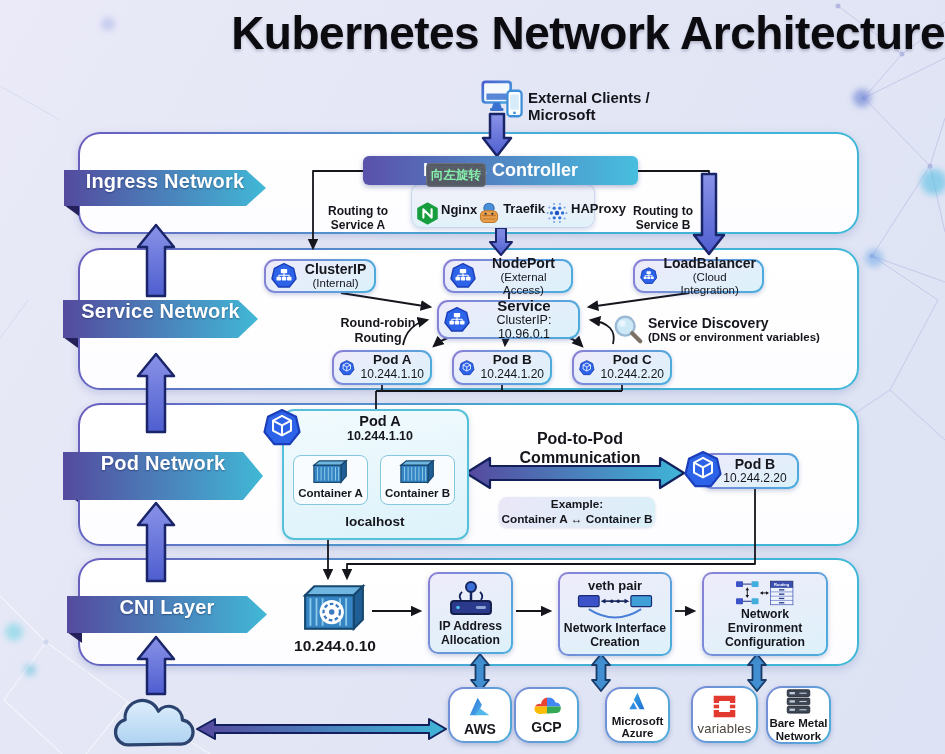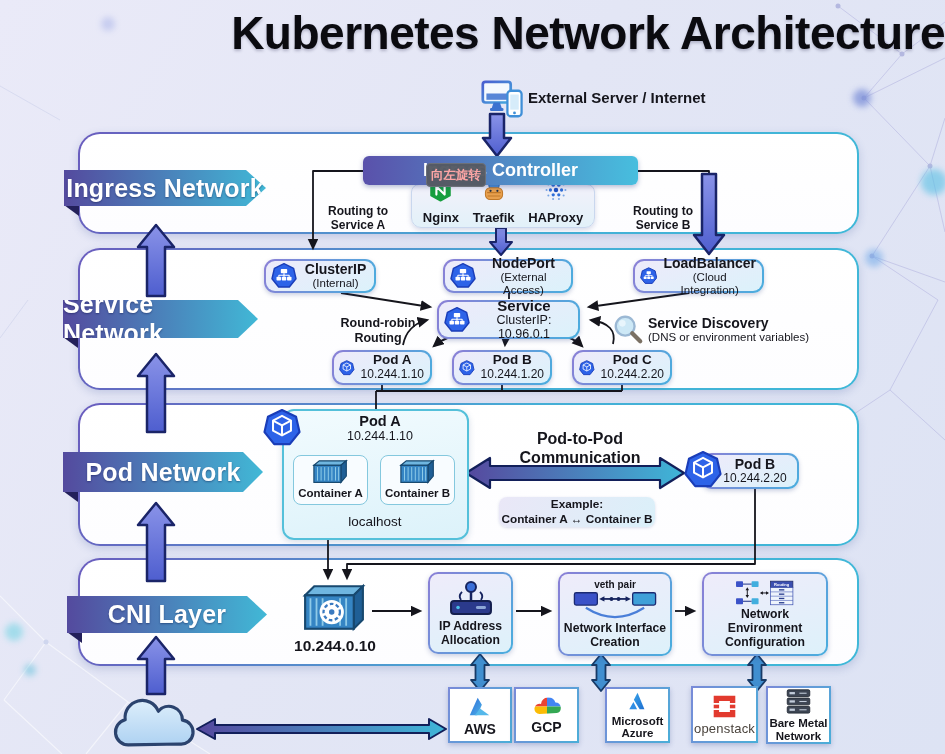--- a/index.html
+++ b/index.html
@@ -16,57 +16,57 @@
     font-size:46px;font-weight:bold;letter-spacing:-.5px;color:#0b0b10;
     text-shadow:0 2px 3px rgba(30,30,70,.25);
   }
   .band{
     position:absolute;z-index:1;border:2.5px solid transparent;border-radius:22px;
     background-image:linear-gradient(#ffffff,#fdfdff),linear-gradient(110deg,#6a5cbe,#45aed6 55%,#3fb8d8);
     background-origin:border-box;background-clip:padding-box,border-box;
     box-shadow:0 3px 9px rgba(70,90,160,.22);
   }
   .banner{
-    position:absolute;z-index:4;display:flex;align-items:center;justify-content:center;
-    color:#fff;font-weight:bold;font-size:25px;letter-spacing:.2px;
+    position:absolute;z-index:4;display:flex;justify-content:center;
+    color:#fff;font-weight:bold;font-size:20px;letter-spacing:.2px;
     background:linear-gradient(90deg,#544a9e,#41b8d6);
     clip-path:polygon(0 0,calc(100% - 20px) 0,100% 50%,calc(100% - 20px) 100%,0 100%);
     text-shadow:0 1px 2px rgba(12,22,72,.45);
   }
   .fold{position:absolute;z-index:3;width:15px;height:11px;background:#23205a;
     clip-path:polygon(0 0,100% 0,100% 100%);}
   .lbl{position:absolute;z-index:3;font-weight:bold;text-align:center;line-height:1.16;white-space:pre-line;color:#15151c}
-  .lbl.normal{font-weight:normal}
+  .lbl.normal{font-weight:bold}
   .chip{
     position:absolute;z-index:3;display:flex;align-items:center;gap:6px;
     padding:2px 6px 2px 5px;border:2px solid transparent;border-radius:11px;
     background-image:linear-gradient(160deg,#eeeafa,#dbf2fb),linear-gradient(120deg,#8b7fd6,#49aede);
     background-origin:border-box;background-clip:padding-box,border-box;
     box-shadow:0 2px 4px rgba(50,70,140,.25);box-sizing:border-box;
   }
   .chip .txt{flex:1;text-align:center;line-height:1.1}
   .chip .t{font-weight:bold;font-size:14px;display:block}
   .chip .s{font-size:11.5px;display:block}
   .ctlbar{
     position:absolute;z-index:4;display:flex;align-items:center;justify-content:center;
     background:linear-gradient(90deg,#5a51ab,#47bede);border-radius:6px;
     color:#fff;font-weight:bold;font-size:18px;box-shadow:0 2px 5px rgba(40,60,130,.35);
   }
   .tooltip{
     position:absolute;z-index:6;display:flex;align-items:center;justify-content:center;
     background:rgba(86,90,99,.97);border:1px solid #6c7078;border-radius:4px;
-    color:#fca5a5;font-weight:bold;font-size:12.5px;font-family:Liberation Serif, serif;
+    color:#86efac;font-weight:bold;font-size:12.5px;font-family:Liberation Serif, serif;
   }
   .ctlbox{
     position:absolute;z-index:3;display:flex;align-items:flex-end;justify-content:space-around;
     background:linear-gradient(180deg,#f2f1fa,#e2f1f9);
     border:1px solid #c9d7ee;border-radius:8px 8px 10px 10px;
     box-shadow:0 2px 5px rgba(50,70,140,.2);padding:4px 4px 2px;box-sizing:border-box;
   }
-  .ctl{display:flex;flex-direction:column;align-items:center;gap:8px}
+  .ctl{display:flex;flex-direction:row;align-items:flex-start;gap:2px}
   .ctl .n{font-size:13px;font-weight:bold}
   .podbox{
     position:absolute;z-index:3;border:2px solid #54c0da;border-radius:12px;
     background:linear-gradient(170deg,#f2fbfe,#dcf2fa);box-shadow:0 2px 6px rgba(50,90,140,.2);
   }
   .cbox{
     position:absolute;z-index:3;display:flex;flex-direction:column;align-items:center;justify-content:flex-start;
     border:1.5px solid #84c8de;border-radius:8px;background:#f8fcff;gap:1px;padding-top:3px;box-sizing:border-box;
   }
   .cbox .n{font-size:11.5px;font-weight:bold}
@@ -78,21 +78,21 @@
   .stepbox{
     position:absolute;z-index:3;display:flex;flex-direction:column;align-items:center;justify-content:space-between;
     border:2px solid transparent;border-radius:10px;
     background-image:linear-gradient(165deg,#efecfa,#ddf1fa),linear-gradient(120deg,#8b7fd6,#49aede);
     background-origin:border-box;background-clip:padding-box,border-box;
     box-shadow:0 2px 5px rgba(50,70,140,.25);padding:5px 2px;box-sizing:border-box;
   }
   .stepbox .n{font-size:12.2px;font-weight:bold;text-align:center;line-height:1.15;white-space:pre-line}
   .pbox{
     position:absolute;z-index:3;display:flex;flex-direction:column;align-items:center;justify-content:center;gap:2px;
-    border:2px solid transparent;border-radius:0;
+    border:2px solid transparent;border-radius:16px;
     background-image:linear-gradient(#ffffff,#ffffff),linear-gradient(120deg,#7a8ad8,#4aaed8);
     background-origin:border-box;background-clip:padding-box,border-box;
     box-shadow:0 2px 5px rgba(50,70,140,.28);box-sizing:border-box;
   }
   .pbox .n{font-size:14px;font-weight:bold;text-align:center;line-height:1.05;white-space:pre-line}
   .pbox .n.small{font-size:11.5px}
   .pbox .n.os{font-size:13px;font-weight:normal;color:#4a433c;letter-spacing:.2px}
   .icon{z-index:4}
 </style>
 </head>
@@ -241,21 +241,21 @@
     <rect x="2" y="2" width="31" height="23" rx="3" fill="#f4f9fe" stroke="url(#gIcoStroke)" stroke-width="3"></rect>
     <rect x="6" y="15" width="23" height="7" fill="#3b72d0" opacity=".85"></rect>
     <path d="M14 25 L12 31 H23 L21 25 Z" fill="#3b72d0"></path>
     <rect x="10" y="31" width="15" height="3.5" rx="1.5" fill="#3b72d0"></rect>
   </svg>
   <svg class="icon" style="position:absolute;left:506px;top:89px" width="17" height="29" viewBox="0 0 18 30">
     <rect x="1.5" y="1.5" width="15" height="27" rx="3.5" fill="#fff" stroke="#3f8fd8" stroke-width="2.4"></rect>
     <rect x="4.5" y="5.5" width="9" height="16" fill="#d6ecfa"></rect>
     <circle cx="9" cy="25" r="1.5" fill="#3f8fd8"></circle>
   </svg>
-  <div class="lbl" style="left:528px;top:89px;width:190px;text-align:left;font-size:15px">External Server / Internet</div>
+  <div class="lbl" style="left:528px;top:89px;width:190px;text-align:left;font-size:15px">External Clients / Microsoft</div>
 
   <div class="banner" style="left:64px;top:170px;width:202px;height:36px">
     <span>Ingress Network</span>
   </div>
   <div class="fold" style="left:64px;top:205px"></div>
 
   <div class="ctlbar" style="left:363px;top:156px;width:275px;height:29px">
     <span>Ingress Controller</span>
   </div>
   <div class="tooltip" style="left:426px;top:163px;width:58px;height:22px">向左旋转</div>
@@ -386,21 +386,21 @@
   <div class="chip" style="left:572px;top:350px;width:100px;height:35px">
     <svg width="24" height="24" viewBox="0 0 36 36">
         <use href="#hepta-cube"></use>
       </svg>
     <span class="txt">
       <span class="t" style="font-size:13.5px">Pod C</span>
       <span class="s" style="font-size:12px">10.244.2.20</span>
     </span>
   </div>
 
-  <div class="banner" style="left:63px;top:452px;width:200px;height:40px">
+  <div class="banner" style="left:63px;top:452px;width:200px;height:48px">
     <span>Pod Network</span>
   </div>
   <div class="fold" style="left:63px;top:491px"></div>
 
   <div class="podbox" style="left:282px;top:409px;width:183px;height:127px"></div>
   <svg class="icon" style="position:absolute;left:263px;top:409px" width="38" height="38" viewBox="0 0 36 36">
       <use href="#hepta-cube"></use>
     </svg>
   <div class="lbl" style="left:300px;top:413px;width:160px;font-size:14.5px">Pod A</div>
   <div class="lbl normal" style="left:300px;top:429px;width:160px;font-size:12.5px">10.244.1.10</div>
@@ -459,21 +459,21 @@
       <path d="M15 13 q-4 4 -1 8 M33 13 q4 4 1 8" stroke="#16245e" stroke-width="1.8" fill="none"></path>
       <rect x="4" y="22" width="40" height="13" rx="3" fill="#2b3a8c" stroke="#141f4e" stroke-width="2"></rect>
       <circle cx="11" cy="28.5" r="1.8" fill="#49c0e8"></circle>
       <rect x="29" y="27" width="10" height="3" rx="1.5" fill="#8fa8d8"></rect>
     </svg>
     <span class="n">IP Address
 Allocation</span>
   </div>
 
   <div class="stepbox" style="left:558px;top:572px;width:114px;height:84px">
-    <span class="n" style="font-size:10px">veth pair</span>
+    <span class="n" style="font-size:13px">veth pair</span>
     <svg width="92" height="30" viewBox="0 0 96 34">
       <rect x="2" y="2" width="26" height="14" rx="2" fill="#3b52c8" stroke="#1b2a72" stroke-width="1.5"></rect>
       <rect x="68" y="2" width="26" height="14" rx="2" fill="#3fa0d8" stroke="#1b2a72" stroke-width="1.5"></rect>
       <path d="M33 9 H63" stroke="#16245e" stroke-width="2"></path>
       <polygon points="30,9 36,6 36,12" fill="#16245e"></polygon>
         <polygon points="66,9 60,6 60,12" fill="#16245e"></polygon>
       <circle cx="44" cy="9" r="2.2" fill="#16245e"></circle>
         <circle cx="52" cy="9" r="2.2" fill="#16245e"></circle>
       <path d="M15 19 Q48 40 81 19" stroke="#4a7fd8" stroke-width="2.5" fill="none"></path>
     </svg>
@@ -538,21 +538,21 @@
   </div>
   <div class="pbox" style="left:691px;top:686px;width:67px;height:57px">
     <svg width="27" height="27" viewBox="0 0 30 30">
       <g fill="#e23a2e">
         <path d="M3 3 H27 V11 H21 V9 H9 V11 H3 Z"></path>
         <path d="M3 19 H9 V21 H21 V19 H27 V27 H3 Z"></path>
         <rect x="3" y="13" width="6" height="4"></rect>
         <rect x="21" y="13" width="6" height="4"></rect>
       </g>
     </svg>
-    <span class="n os">openstack</span>
+    <span class="n os">variables</span>
   </div>
   <div class="pbox" style="left:766px;top:686px;width:65px;height:58px">
     <svg width="27" height="27" viewBox="0 0 30 30">
       <g fill="#3d4553" stroke="#252b36" stroke-width="1">
         <rect x="2.5" y="2" width="25" height="7.5" rx="1.5"></rect>
         <rect x="2.5" y="11.2" width="25" height="7.5" rx="1.5"></rect>
         <rect x="2.5" y="20.4" width="25" height="7.5" rx="1.5"></rect>
       </g>
       <g fill="#c2ccda">
         <rect x="5" y="4.5" width="6" height="2.5"></rect>

